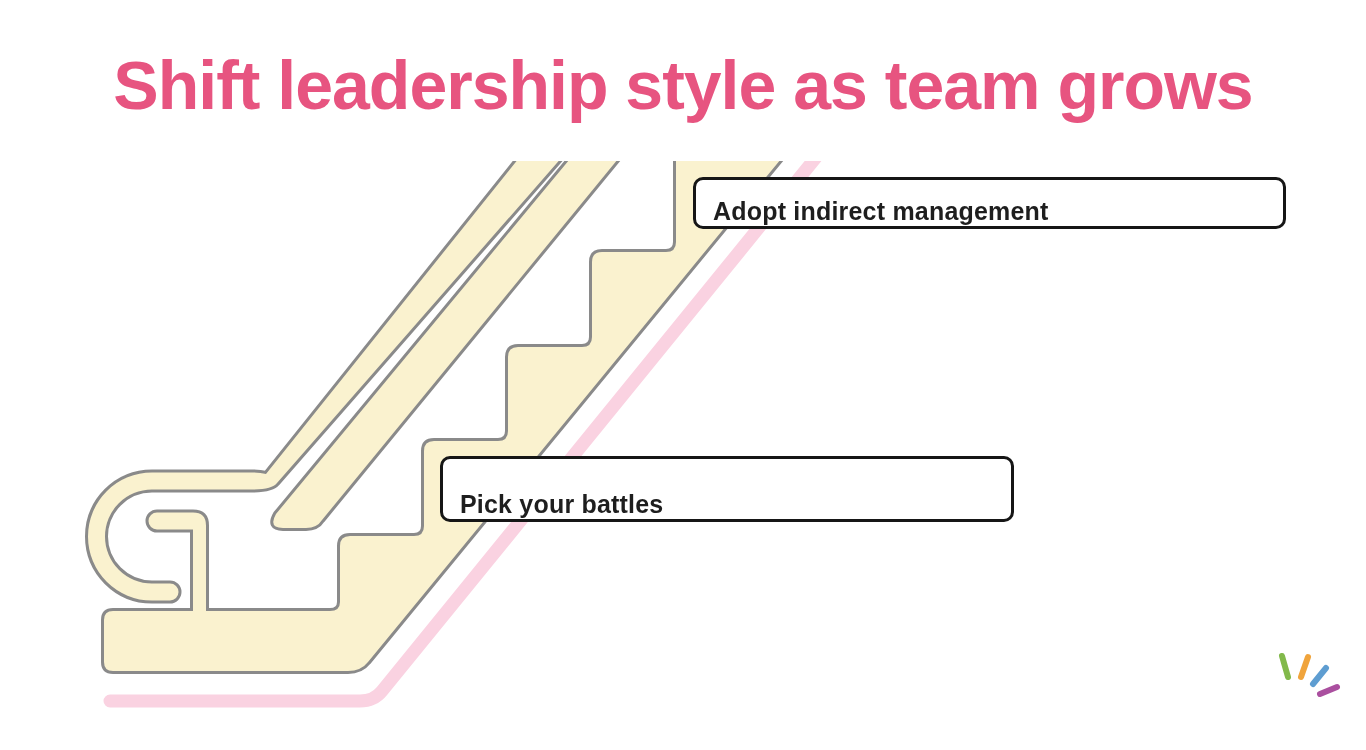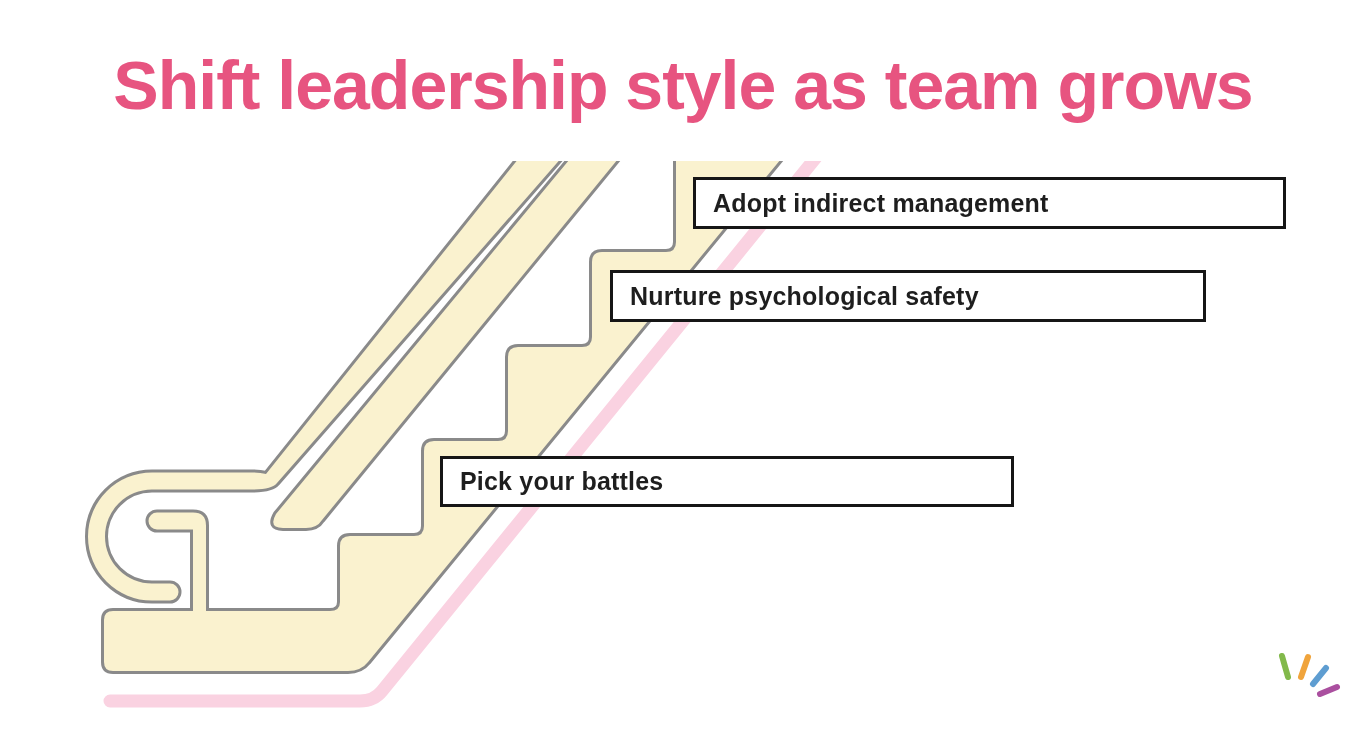--- a/index.html
+++ b/index.html
@@ -35,22 +35,22 @@
   .fill-pass path{
     fill:var(--escalator-cream,#FAF2CF);
     stroke:none;
   }
 
   .step-box{
     position:absolute;
     box-sizing:border-box;
     background:#ffffff;
     border:3px solid var(--box-border,#161616);
-    border-radius:0;
-    display:flex;align-items:center;
+    border-radius:10px;
+    display:flex;align-items:flex-end;
     padding:0 17px;
   }
   .step-box span{
     font-size:25px;font-weight:700;
     color:var(--box-text,#1E1E1E);
     letter-spacing:0.2px;
     white-space:nowrap;
   }
 
   .logo{position:absolute;left:1150px;top:645px;width:200px;height:95px;}
@@ -116,24 +116,21 @@
            Q 272 489.5 277 483 L 570 148 Z"></path>
         <path d="M 157 512.5 L 193 512.5 Q 206 512.5 206 525.5 L 206 614 L 193 614 L 193 529.5 L 157 529.5
            A 8.5 8.5 0 0 1 157 512.5 Z"></path>
       </g>
     </g>
   </svg>
 
   <div class="step-box" style="left:693px;top:177px;width:593px;height:52px">
     <span>Adopt indirect management</span>
   </div>
-  <div class="step-box" style="left:610px;top:270px;width:596px;height:52px">
-    <span>Nurture psychological safety</span>
-  </div>
-  <div class="step-box" style="left:440px;top:456px;width:574px;height:51px">
+  <div class="step-box" style="left:440px;top:456px;width:574px;height:66px">
     <span>Pick your battles</span>
   </div>
 
   <div class="logo">
     <svg class="rays" viewBox="0 0 90 70" xmlns="http://www.w3.org/2000/svg">
       <path class="ray-green" d="M 24 32 L 18 11"></path>
       <path class="ray-orange" d="M 37 32 L 44 12"></path>
       <path class="ray-blue" d="M 49 39 L 62 23"></path>
       <path class="ray-purple" d="M 56 49 L 73 42"></path>
     </svg>

